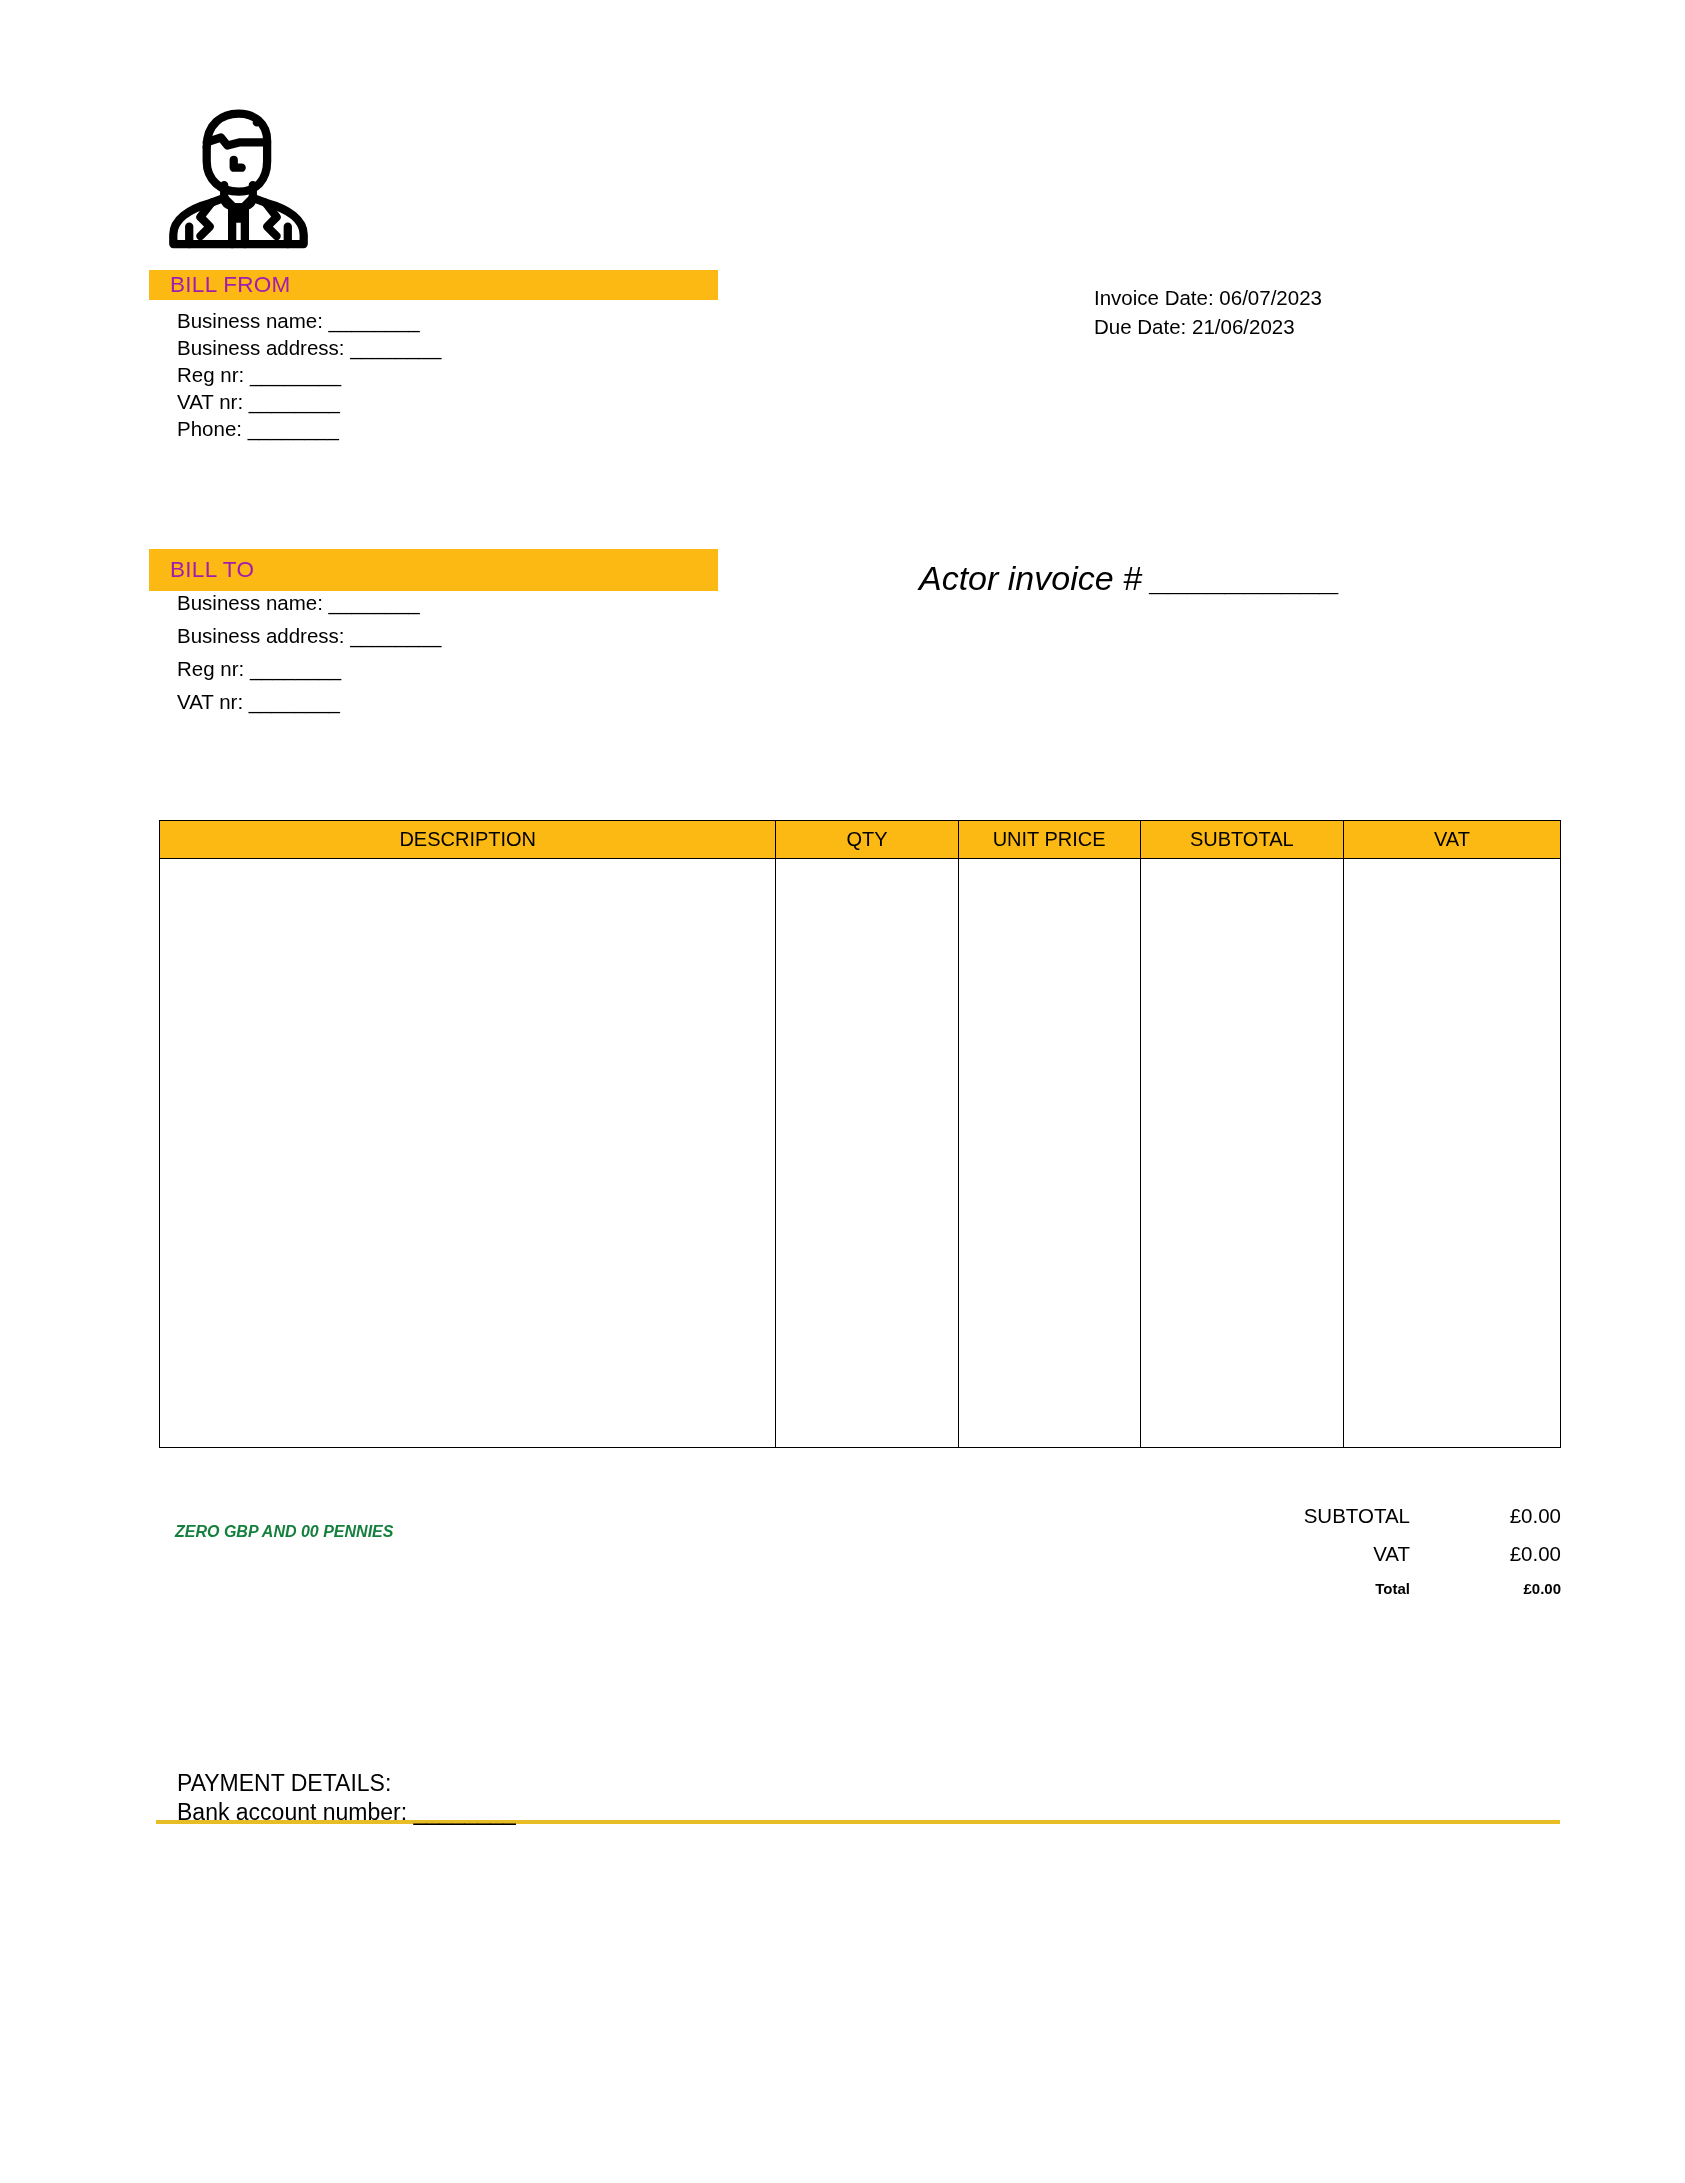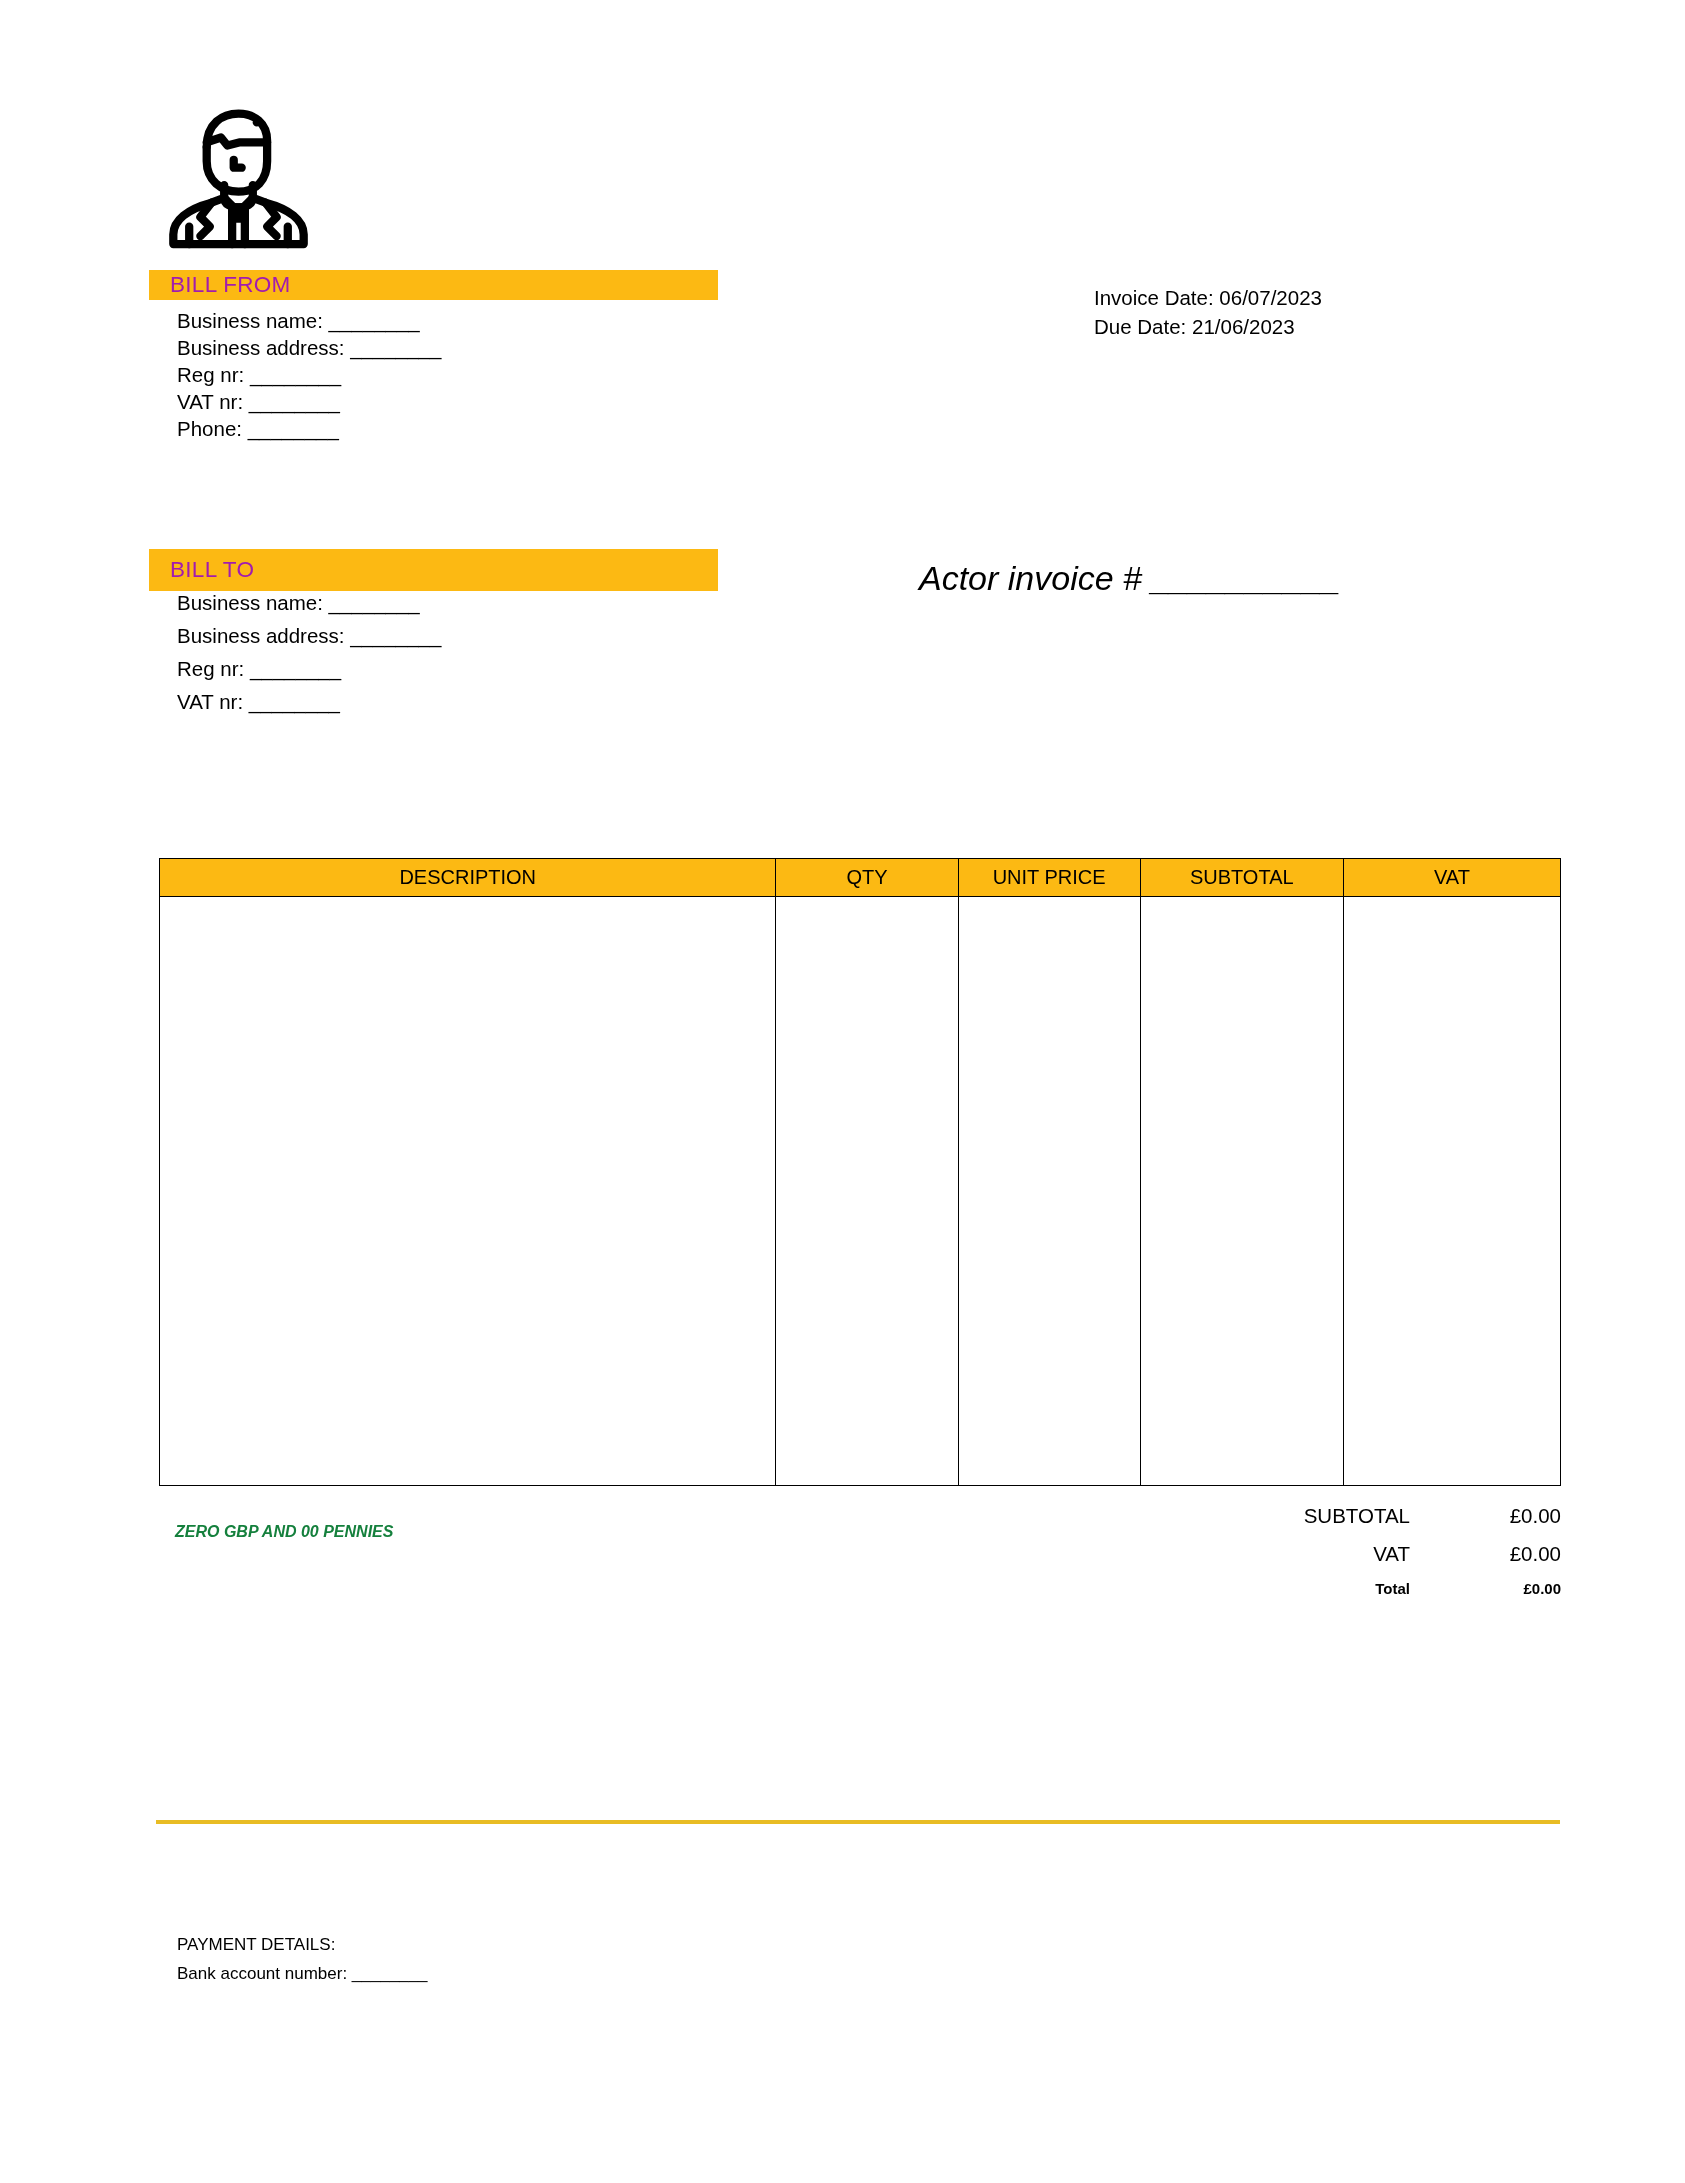--- a/index.html
+++ b/index.html
@@ -74,21 +74,21 @@
     top: 559px;
     font-size: 34px;
     font-style: italic;
     white-space: nowrap;
   }
 
   
   .table {
     position: absolute;
     left: 159px;
-    top: 858px;
+    top: 820px;
     width: 1402px;
     border-collapse: collapse;
     table-layout: fixed;
   }
   .table th, .table td {
     border: 1.3px solid #000;
     padding: 0;
   }
   .table thead th {
     background: #FCB913;
@@ -147,22 +147,22 @@
     position: absolute;
     left: 156px;
     top: 1820px;
     width: 1404px;
     height: 4px;
     background: #E8BC24;
   }
   .footer-text {
     position: absolute;
     left: 177px;
-    top: 1930px;
-    font-size: 17px;
+    top: 1769px;
+    font-size: 23px;
     line-height: 29px;
   }
   .footer-text .row { white-space: nowrap; }
 </style>
 </head>
 <body>
 
 <div class="page">
 
   <div class="logo">

